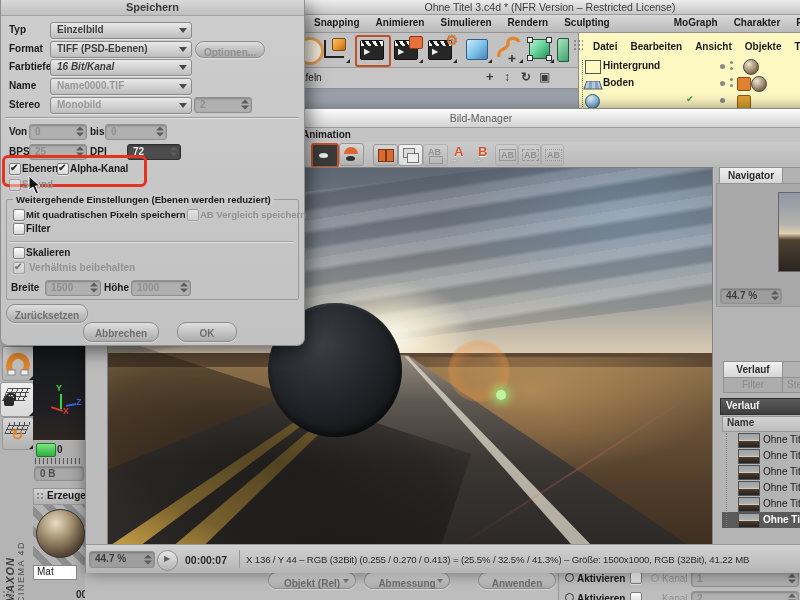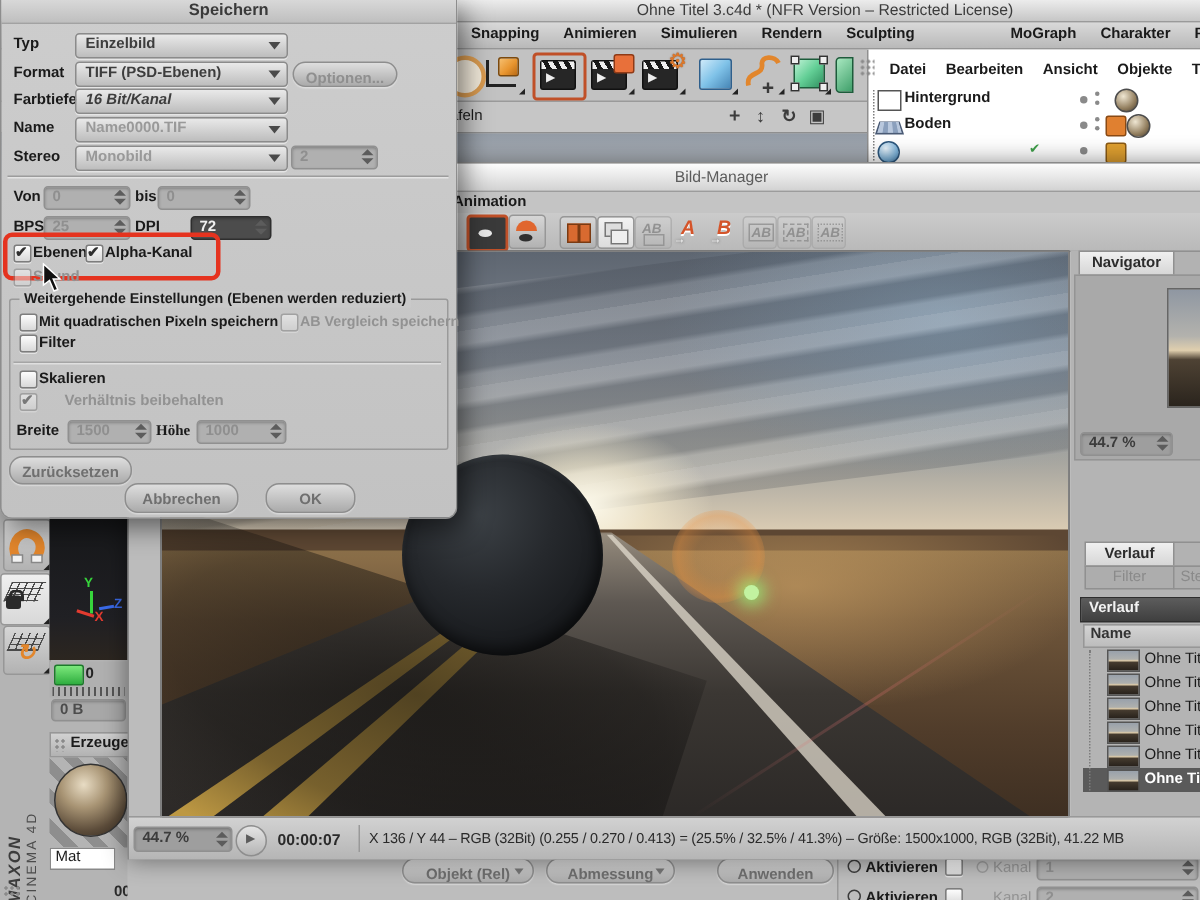--- a/index.html
+++ b/index.html
@@ -28,21 +28,21 @@
   
   .cb{width:10px;height:10px;border:1px solid #7d7d7d;border-radius:2px;
       background:linear-gradient(#fdfdfd,#d8d8d8);box-shadow:0 1px 0 rgba(255,255,255,.5);}
   .cb i{position:absolute;left:0px;top:-2px;font-style:normal;font-size:10px;font-weight:bold;color:#2f2f2f;}
   .cb.cdis{opacity:.5;}
   
   .pill{border:1px solid #8e8e8e;border-radius:9px;background:linear-gradient(#dedede,#ababab);
         text-align:center;box-shadow:0 1px 1px rgba(255,255,255,.4);}
   .pill span{font-size:10px;font-weight:bold;color:#6f6f6f;}
   
-  .icb{border:1px solid #979797;border-radius:3px;background:linear-gradient(#d6d6d6,#b2b2b2);font-style:italic;}
+  .icb{border:1px solid #979797;border-radius:3px;background:linear-gradient(#d6d6d6,#b2b2b2);}
   .icb.press{background:linear-gradient(#f2f2f2,#dcdcdc);}
   .icb.idis{opacity:.45;}
   .grip{background:radial-gradient(circle,#8a8a8a 1px,transparent 1.2px);background-size:4px 4px;}
   .dotl{border-left:1px dotted #7c7c7c;}
   .thumbs{background:linear-gradient(180deg,#99a1ab 0%,#aeb0ae 42%,#dcc9a6 50%,#453b2f 58%,#27211b 100%);
           border:1px solid #555;}
   .tab{font-size:10px;text-align:center;border:1px solid #909090;}
   .clap{background:#262626;border:1px solid #111;border-radius:2px;}
   .clap::before{content:"";position:absolute;left:0;top:0;right:0;height:5px;
      background:repeating-linear-gradient(60deg,#f0f0f0 0 3px,#1a1a1a 3px 6px);}
@@ -133,21 +133,21 @@
     <div class="a" style="left:0;top:68px;width:578px;height:20px;background:#c6c6c6;border-bottom:1px solid #8f8f8f;">
       <span class="a t" style="left:295px;top:4px;">Tafeln</span>
       <span class="a" style="left:486px;top:1px;font-size:13px;font-weight:bold;color:#3c3c3c;">+</span>
       <span class="a" style="left:504px;top:2px;font-size:12px;font-weight:bold;color:#3c3c3c;">↕</span>
       <span class="a" style="left:521px;top:2px;font-size:12px;font-weight:bold;color:#3c3c3c;">↻</span>
       <span class="a" style="left:539px;top:2px;font-size:12px;color:#3c3c3c;">▣</span>
     </div>
 
     <div class="a" style="left:0;top:89px;width:578px;height:30px;background:linear-gradient(180deg,#949ca6,#b9bec4);"></div>
 
-    <div class="a" style="left:578px;top:33px;width:222px;height:85px;background:#ffffff;border-left:1px solid #8f8f8f;">
+    <div class="a" style="left:578px;top:33px;width:222px;height:85px;background:#fef9c3;border-left:1px solid #8f8f8f;">
       <div class="a grip" style="left:-6px;top:6px;width:10px;height:12px;"></div>
       <div class="a" style="left:14px;top:8px;display:flex;gap:13px;">
         <span class="t b">Datei</span>
         <span class="t b">Bearbeiten</span>
         <span class="t b">Ansicht</span>
         <span class="t b">Objekte</span>
         <span class="t b">Tags</span>
       </div>
       <div class="a dotl" style="left:3px;top:27px;width:1px;height:55px;"></div>
 
@@ -526,27 +526,27 @@
       <span class="a cb off cdis" style="left:180px;top:9px;"></span>
       <span class="a t b dis" style="left:193px;top:9px;font-size:9.5px;">AB Vergleich speichern</span>
       <span class="a cb off" style="left:6px;top:23px;"></span>
       <span class="a t b" style="left:19px;top:23px;">Filter</span>
       <div class="a" style="left:2px;top:41px;width:285px;height:1px;background:#a5a5a5;box-shadow:0 1px 0 rgba(255,255,255,.45);"></div>
       <span class="a cb off" style="left:6px;top:47px;"></span>
       <span class="a t b" style="left:19px;top:47px;">Skalieren</span>
       <span class="a cb cdis" style="left:6px;top:62px;">
           <i>✔</i>
         </span>
-      <span class="a t b dis" style="left:36px;top:62px;">Verhältnis beibehalten</span>
+      <span class="a t b dis" style="left:22px;top:62px;">Verhältnis beibehalten</span>
       <span class="a t b" style="left:4px;top:82px;">Breite</span>
       <div class="a fld" style="left:38px;top:80px;width:54px;height:14px;">
         <span class="v">1500</span>
           <span class="stp"></span>
       </div>
-      <span class="a t b" style="left:97px;top:82px;font-family:Liberation Serif, serif;">Höhe</span>
+      <span class="a t b" style="left:97px;top:82px;">Höhe</span>
       <div class="a fld" style="left:124px;top:80px;width:58px;height:14px;">
         <span class="v">1000</span>
           <span class="stp"></span>
       </div>
     </div>
 
     <div class="a pill" style="left:5px;top:304px;width:80px;height:17px;">
       <span style="line-height:17px;">Zurücksetzen</span>
     </div>
     <div class="a pill" style="left:82px;top:322px;width:74px;height:18px;">

